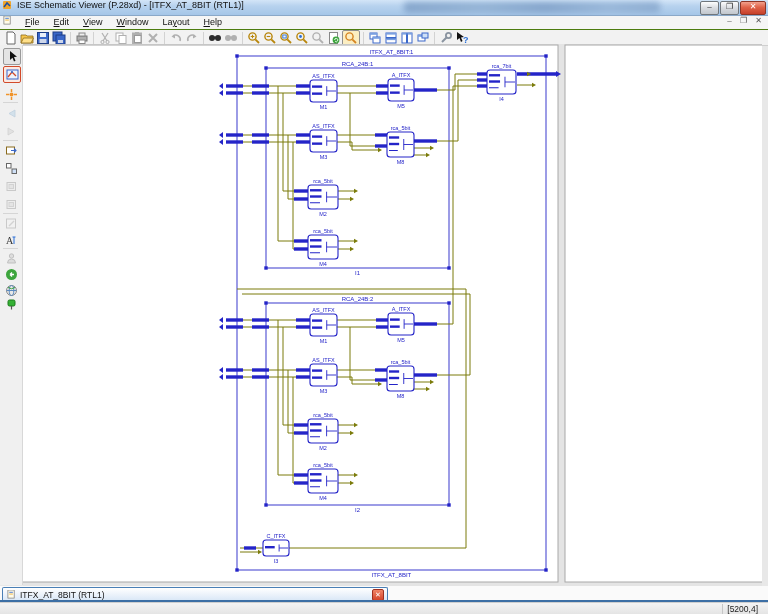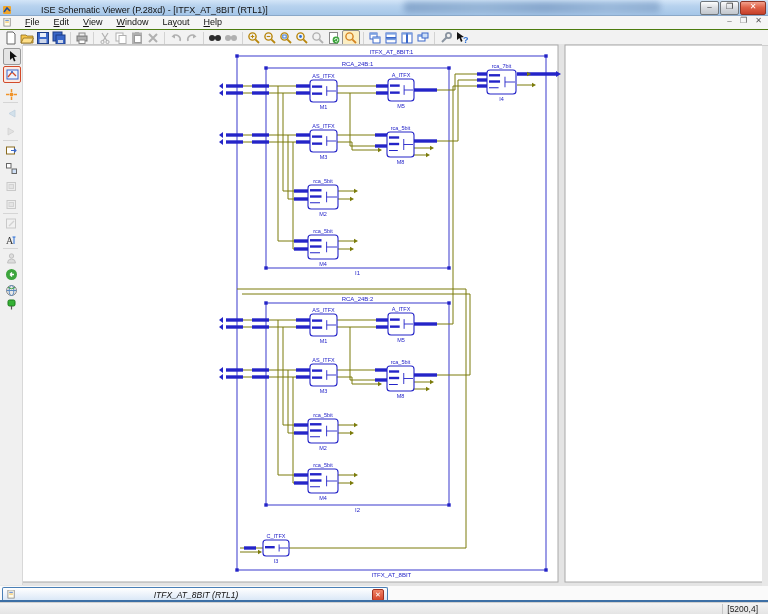--- a/index.html
+++ b/index.html
@@ -2,34 +2,34 @@
 <html><head>
 <meta charset="utf-8">
 <style>
   html,body{margin:0;padding:0;}
   body{width:768px;height:614px;position:relative;overflow:hidden;
        font-family:"Liberation Sans",sans-serif;background:#e8e8e8;
        -webkit-font-smoothing:antialiased;}
   
   #titlebar{position:absolute;left:0;top:0;width:768px;height:15px;
     background:linear-gradient(#d3e5f7,#b7d2ee 40%,#a5c6e8);
-    border-bottom:1px solid #8aa8c8;display:flex;align-items:flex-end;gap:24px;}
+    border-bottom:1px solid #8aa8c8;display:flex;align-items:flex-start;}
   #titlebar .appicon{width:10px;height:10px;margin:0 4px 0 3px;}
   #titlebar .title{font-size:9px;color:#111;white-space:nowrap;}
   #blur-smudge{position:absolute;left:404px;top:2px;width:256px;height:11px;
     background:linear-gradient(90deg,#7d9ec6,#8fafd2 30%,#7d9ec6 55%,#94b3d6 80%,#86a6cc);
     filter:blur(3px);border-radius:3px;opacity:.85;}
   #winbtns{position:absolute;right:2px;top:1px;display:flex;}
   .wbtn{width:17px;height:12px;margin-left:1px;border:1px solid #70767c;border-radius:2px;
     background:linear-gradient(#fdfdfd,#d8dbe0 50%,#c2c7cd);
     font-size:8px;line-height:10px;text-align:center;color:#222;}
   .wbtn.close{width:24px;background:linear-gradient(#f2a08c,#df6248 45%,#c6402a);color:#fff;border-color:#8c3526;}
   
   #menubar{position:absolute;left:0;top:16px;width:768px;height:13px;background:#f5f5f5;
-    border-bottom:1px solid #4d7c0f;display:flex;align-items:center;font-size:9px;color:#111;}
+    border-bottom:1px solid #4d7c0f;display:flex;font-size:9px;color:#111;}
   #menubar .mdiicon{width:9px;height:9px;margin:0 6px 0 3px;}
   .menuitem{padding:0 7px;height:13px;line-height:13px;}
   .menuitem u{text-decoration:underline;}
   #mdictrls{position:absolute;right:3px;top:0;font-size:8px;color:#555;letter-spacing:3px;}
   
   #toolbar{position:absolute;left:0;top:30px;width:768px;height:15px;background:#f2f2f2;
     border-bottom:1px solid #cfcfcf;display:flex;align-items:center;}
   .tbtn{width:16px;height:14px;display:flex;align-items:center;justify-content:center;flex:0 0 auto;}
   .tbtn.sel{border:1px solid #8f8f8f;background:#fceec2;border-radius:2px;}
   .tsep{width:1px;height:12px;background:#d2d2d2;margin:0 3px;flex:0 0 auto;}
@@ -43,21 +43,21 @@
   
   #canvas{position:absolute;left:23px;top:44px;width:739px;height:542px;background:#e4e4e4;overflow:hidden;}
   #schematic-svg{position:absolute;left:0;top:0;}
   
   #tabbar{position:absolute;left:0;top:586px;width:768px;height:15px;background:#fafafa;}
   #doctab{position:absolute;left:2px;top:1px;width:384px;height:13px;
     border:1px solid #4a7fb5;border-bottom:none;border-radius:2px 2px 0 0;
     background:linear-gradient(#ffffff,#e8f0fa 60%,#d7e6f6);
     display:flex;align-items:center;font-size:8.5px;color:#111;}
   #doctab .tabicon{width:9px;height:9px;margin:0 4px;}
-  #doctab .tablabel{flex:1;text-align:center;font-style:italic;}
+  #doctab .tablabel{flex:1;text-align:left;}
   #tabclose{width:10px;height:10px;margin-right:3px;border:1px solid #9e2f20;border-radius:2px;
     background:linear-gradient(#f08468,#d4452c);color:#fff;font-size:7px;line-height:9px;text-align:center;}
   #tabline{position:absolute;left:0;top:14px;width:768px;height:2px;background:#3d6fa5;}
   
   #statusbar{position:absolute;left:0;top:602px;width:768px;height:12px;
     background:linear-gradient(#f4f4f4,#e3e3e3);border-top:1px solid #cfcfcf;
     font-size:8.5px;color:#222;}
   #statuscoords{position:absolute;right:6px;top:1px;padding:0 4px;border-left:1px solid #c6c6c6;margin-left:16px;}
 </style>
 </head>

